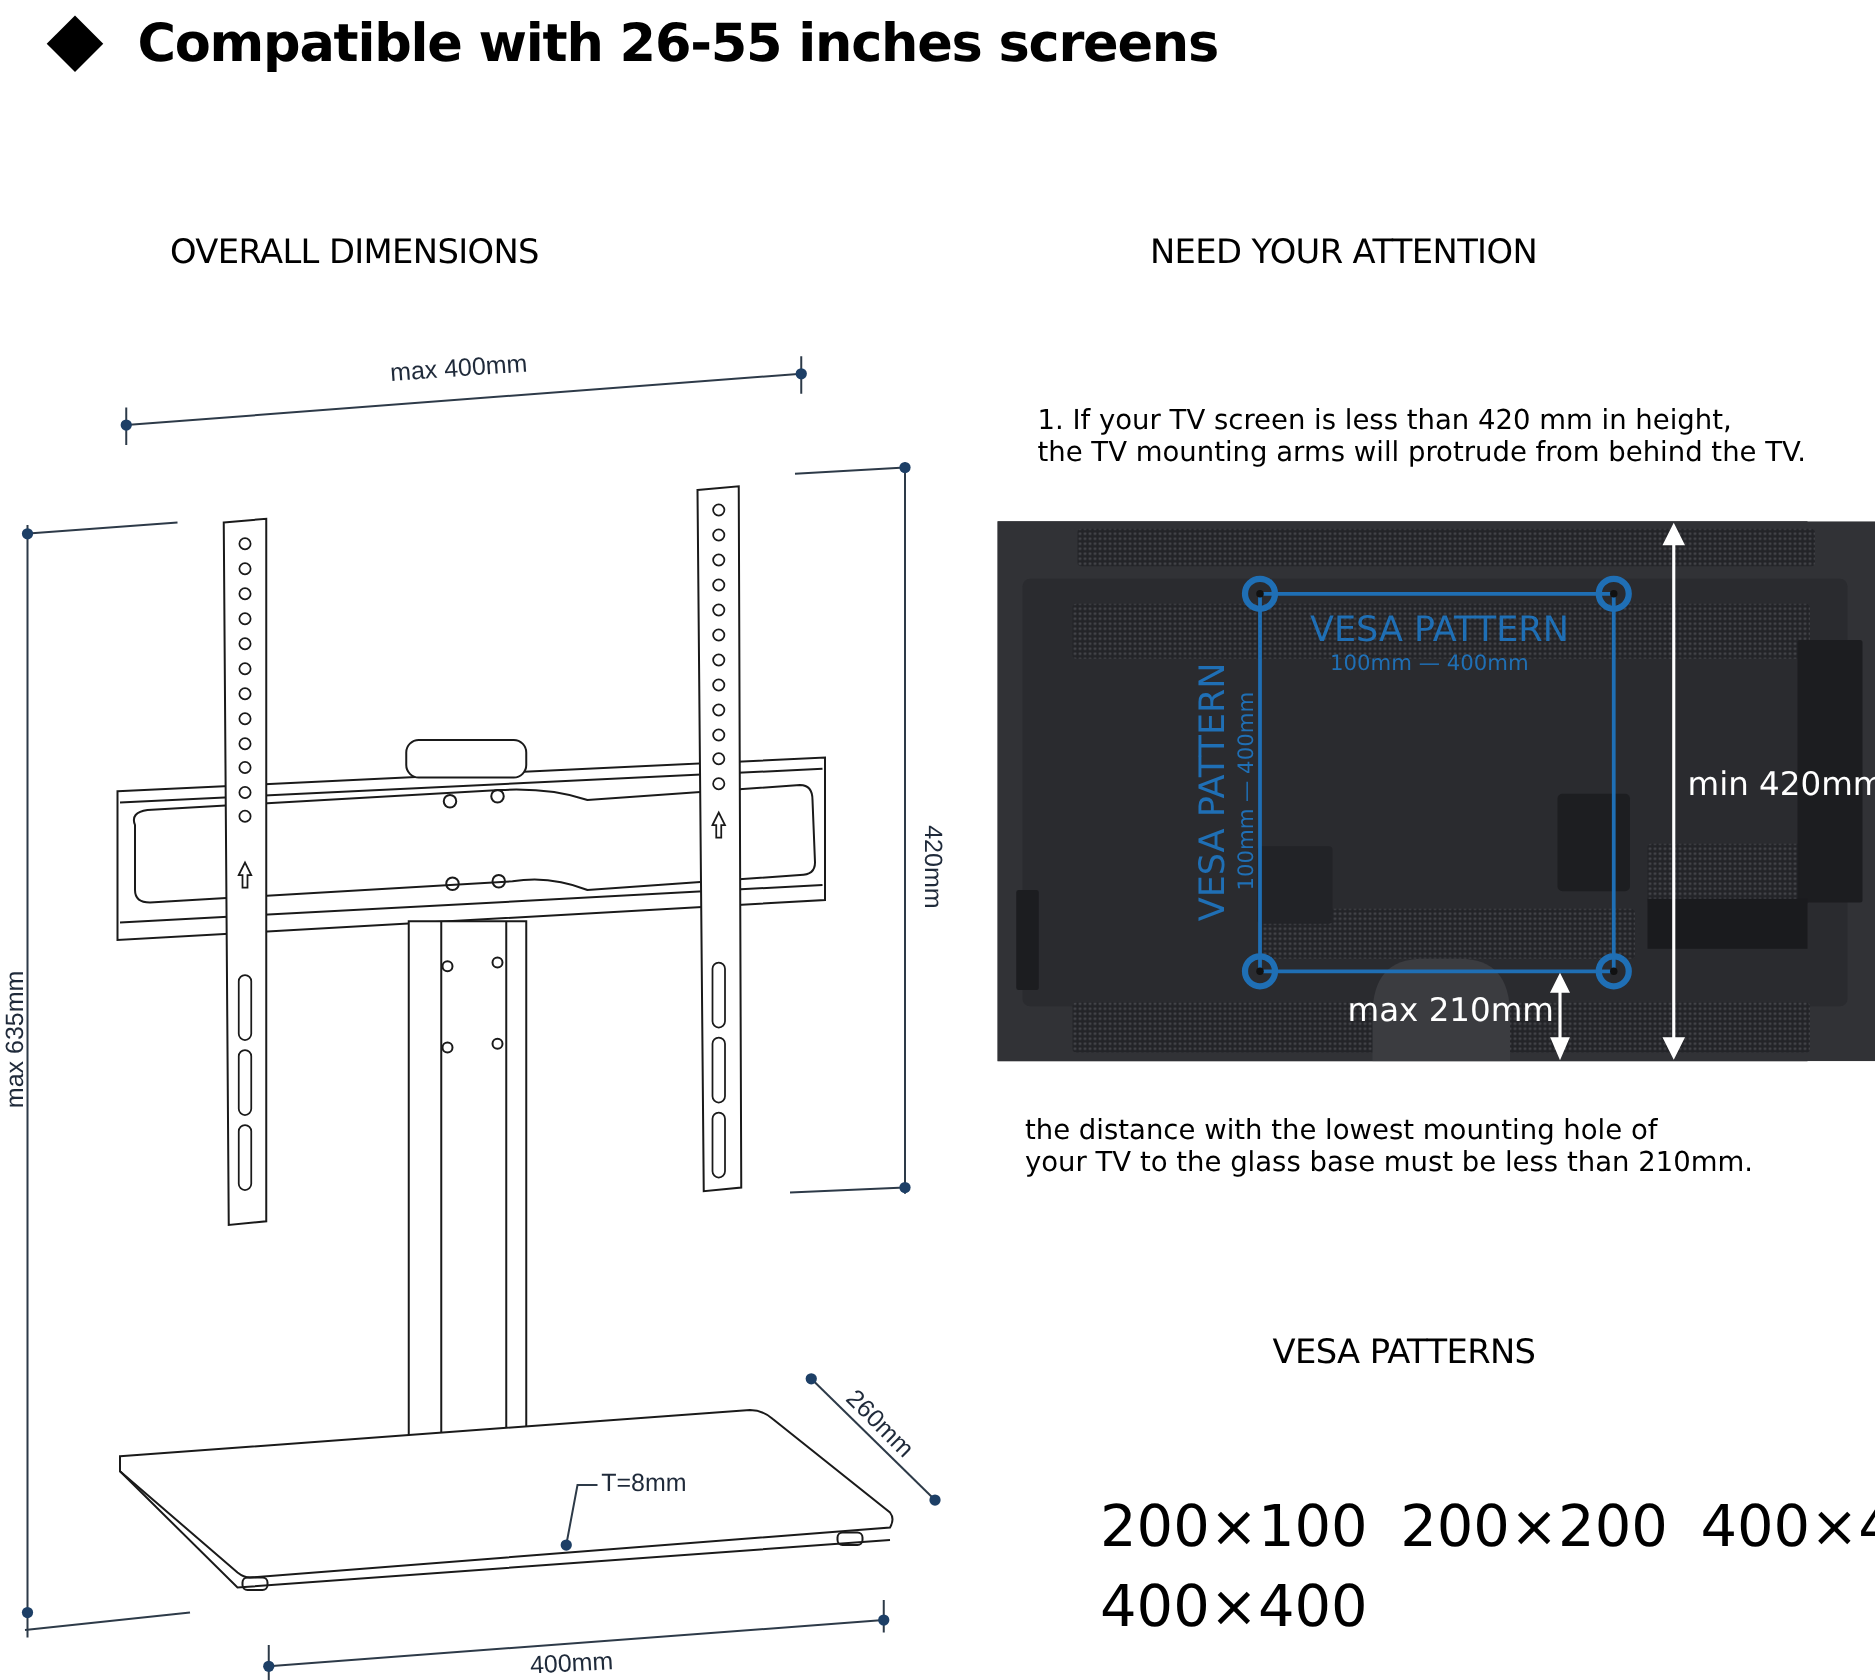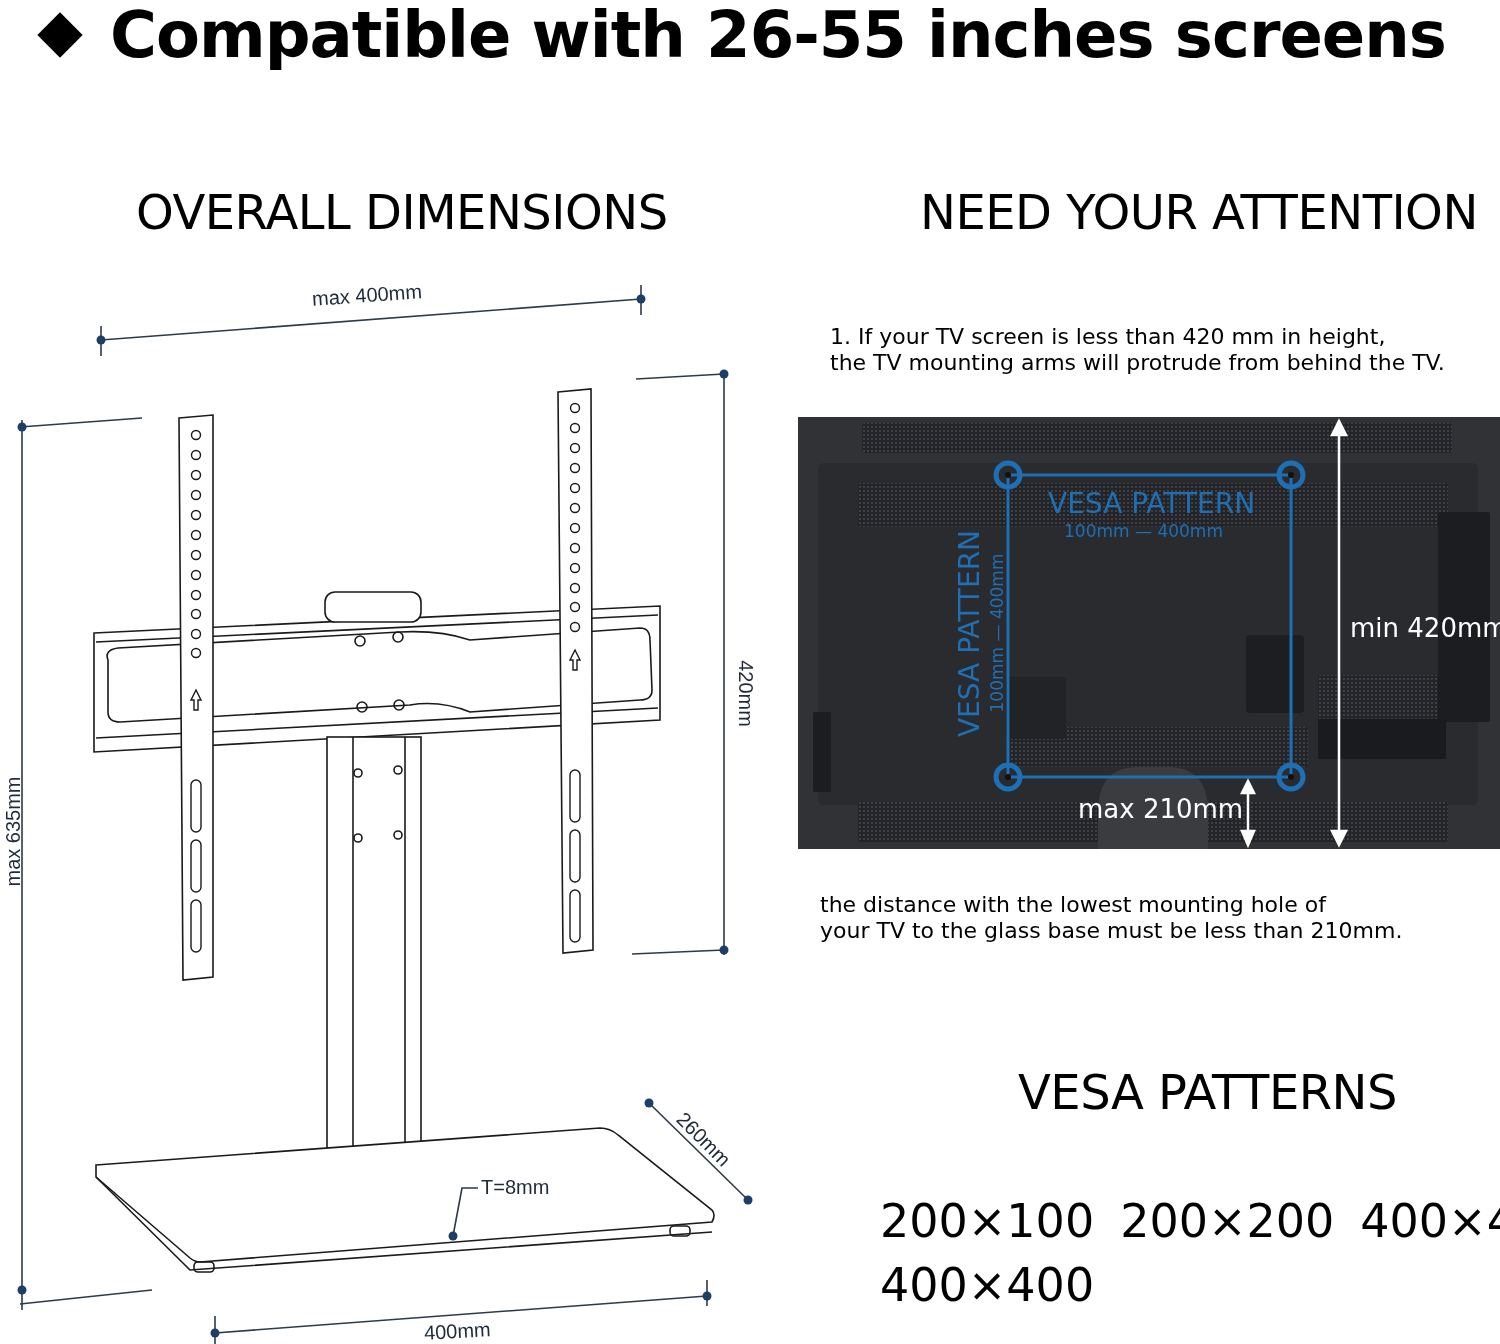--- a/index.html
+++ b/index.html
@@ -3,22 +3,22 @@
 <meta charset="utf-8">
 <style>
   html, body { margin: 0; padding: 0; background: #ffffff; }
   body { width: 1500px; height: 1344px; position: relative; overflow: hidden;
          font-family: "Liberation Sans", "DejaVu Sans", sans-serif; color: #000; }
   .abs { position: absolute; }
   .headline { left: 36px; top: 2px; height: 66px; display: flex; align-items: center; }
   .headline .diamond { width: 48px; height: 48px; position: relative; margin-right: 26px; }
   .headline .diamond::before { content: ""; position: absolute; left: 8px; top: 8px; width: 32px; height: 32px;
          background: #000; transform: rotate(45deg); }
-  .headline .text { font-family: "DejaVu Sans", sans-serif; font-weight: bold; font-size: 64px; letter-spacing: -1px; line-height: 1; }
-  .section-title { font-family: "DejaVu Sans", sans-serif; font-size: 48px; letter-spacing: -0.5px; line-height: 1; }
+  .headline .text { font-family: "DejaVu Sans", sans-serif; font-weight: bold; font-size: 42px; letter-spacing: -1px; line-height: 1; }
+  .section-title { font-family: "DejaVu Sans", sans-serif; font-size: 27px; letter-spacing: -0.5px; line-height: 1; }
   .note { font-family: "DejaVu Sans", sans-serif; font-size: 22px; line-height: 26px; text-align: left; }
   .dim-label { font-family: "Liberation Sans", sans-serif; font-size: 20px; color: #1f2a3a; white-space: nowrap; }
   .vesa-grid { display: grid; grid-template-columns: repeat(3, auto); column-gap: 26px; row-gap: 10px;
                font-family: "DejaVu Sans", sans-serif; font-size: 46px; line-height: 54px; }
   .tv-label { font-family: "DejaVu Sans", sans-serif; color: #fff; font-size: 26px; white-space: nowrap; }
   .vesa-blue { color: #1f6fb5; font-family: "DejaVu Sans", sans-serif; white-space: nowrap; }
 </style>
 </head>
 <body>
 

